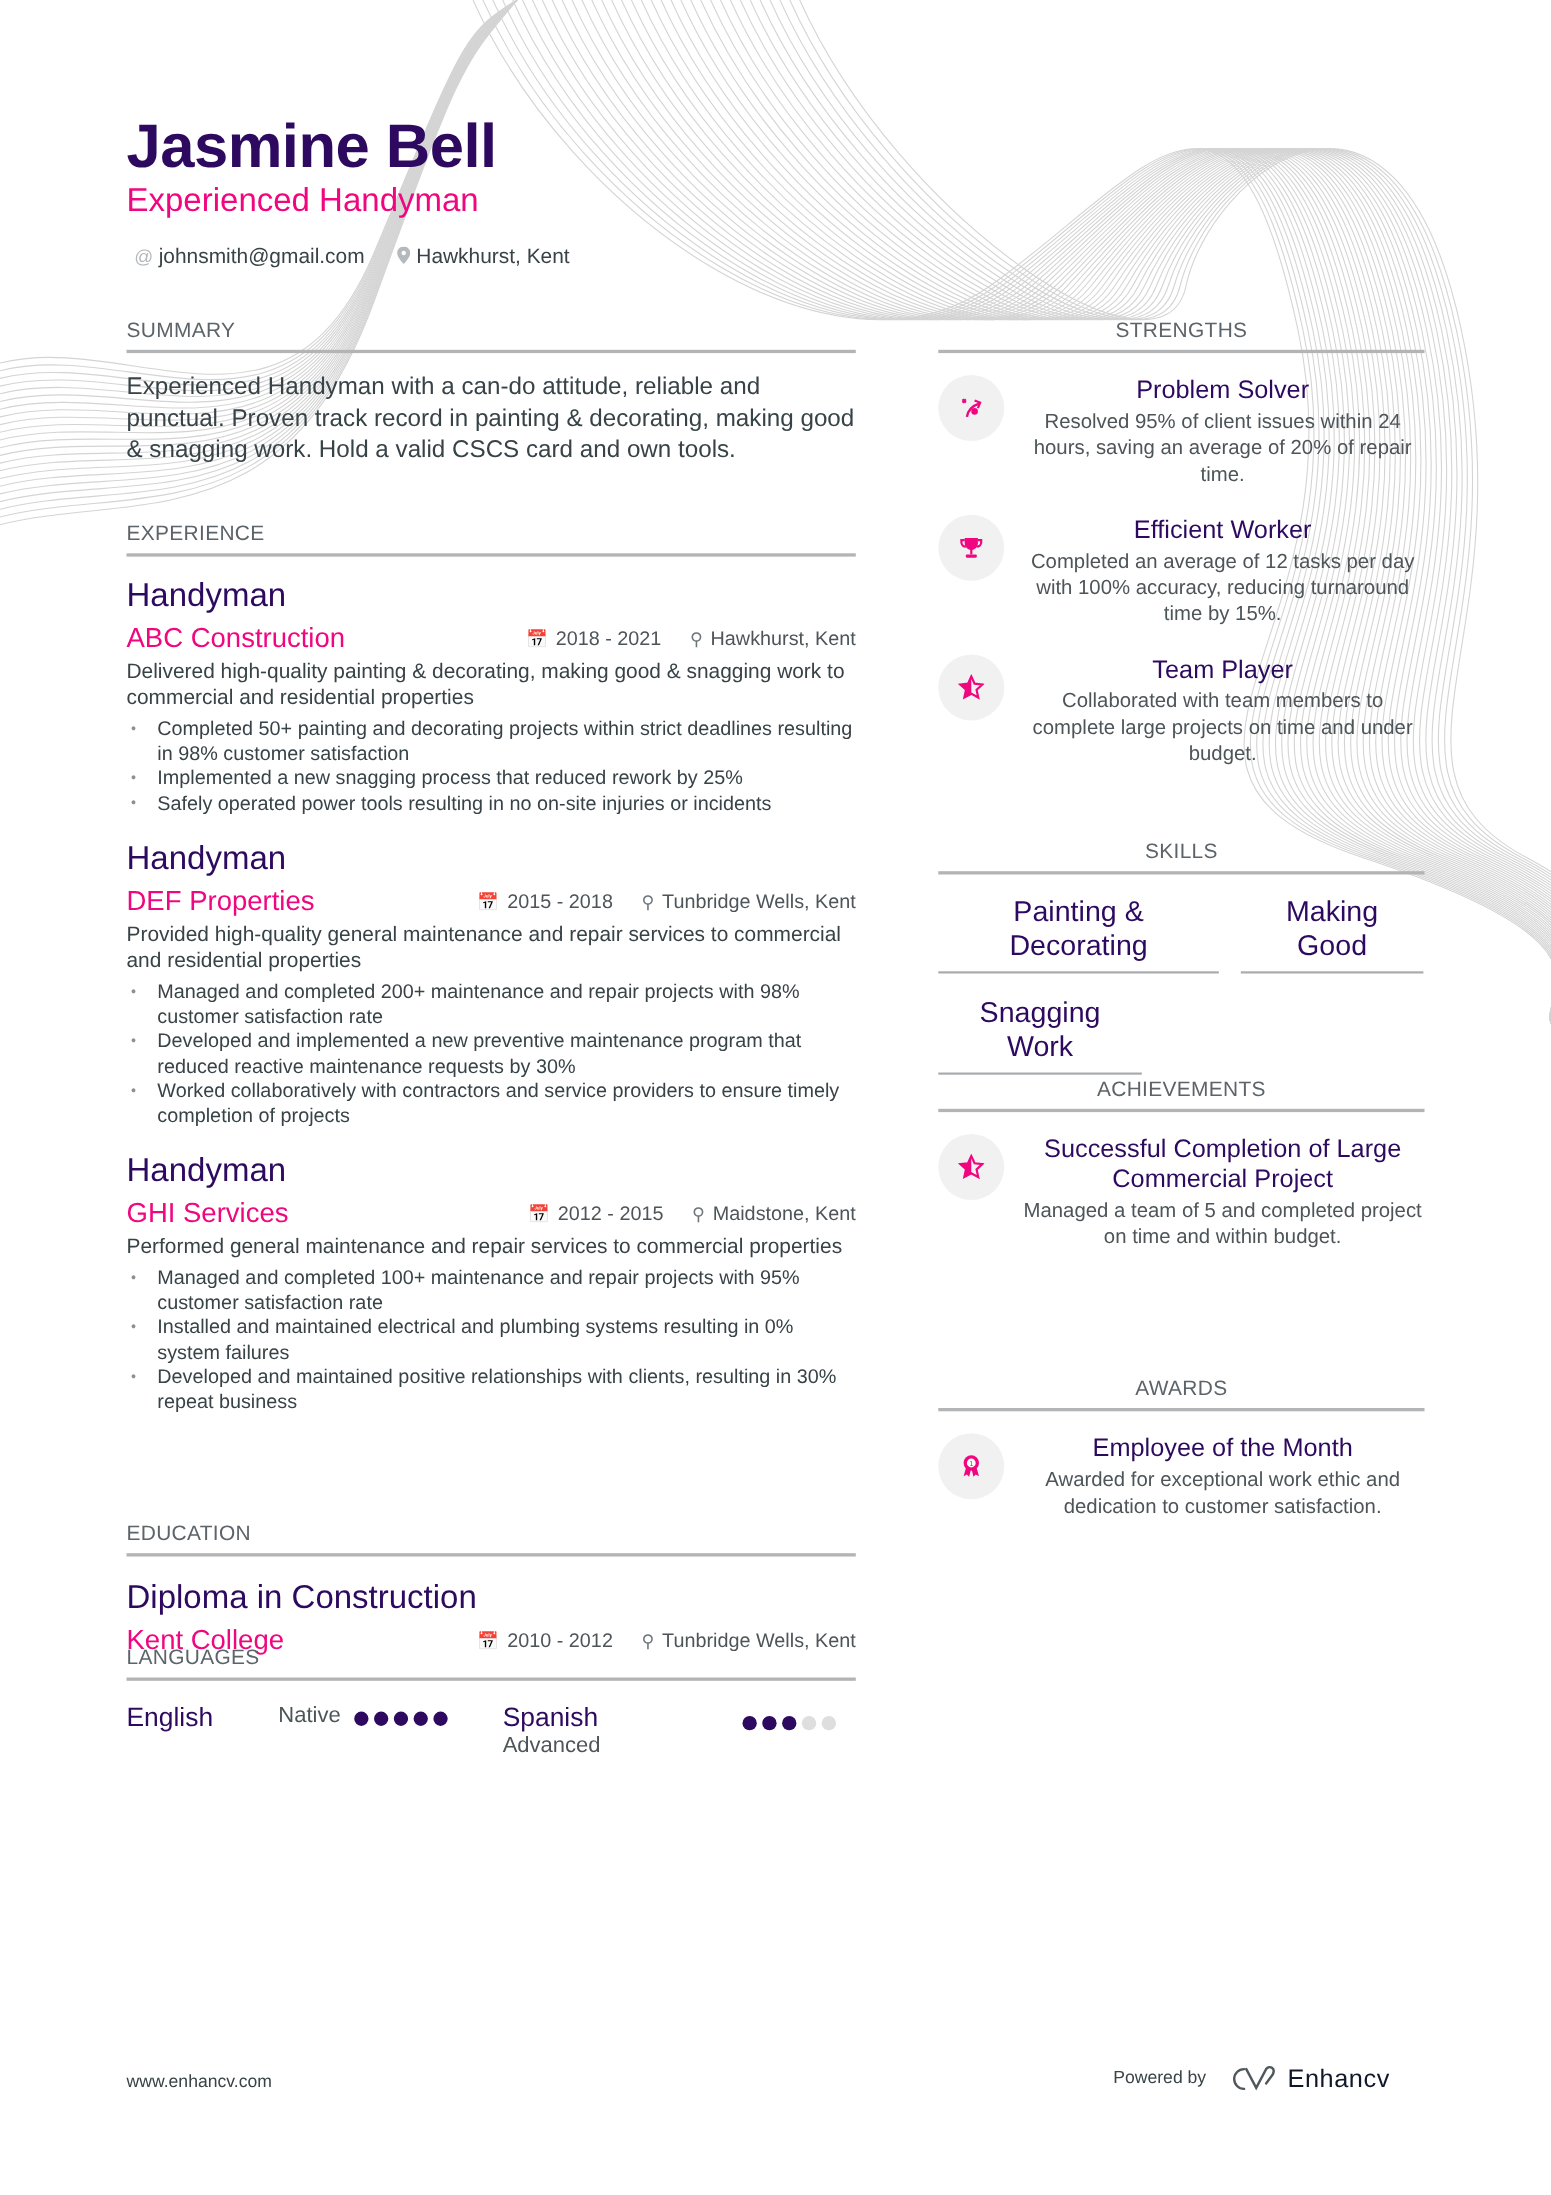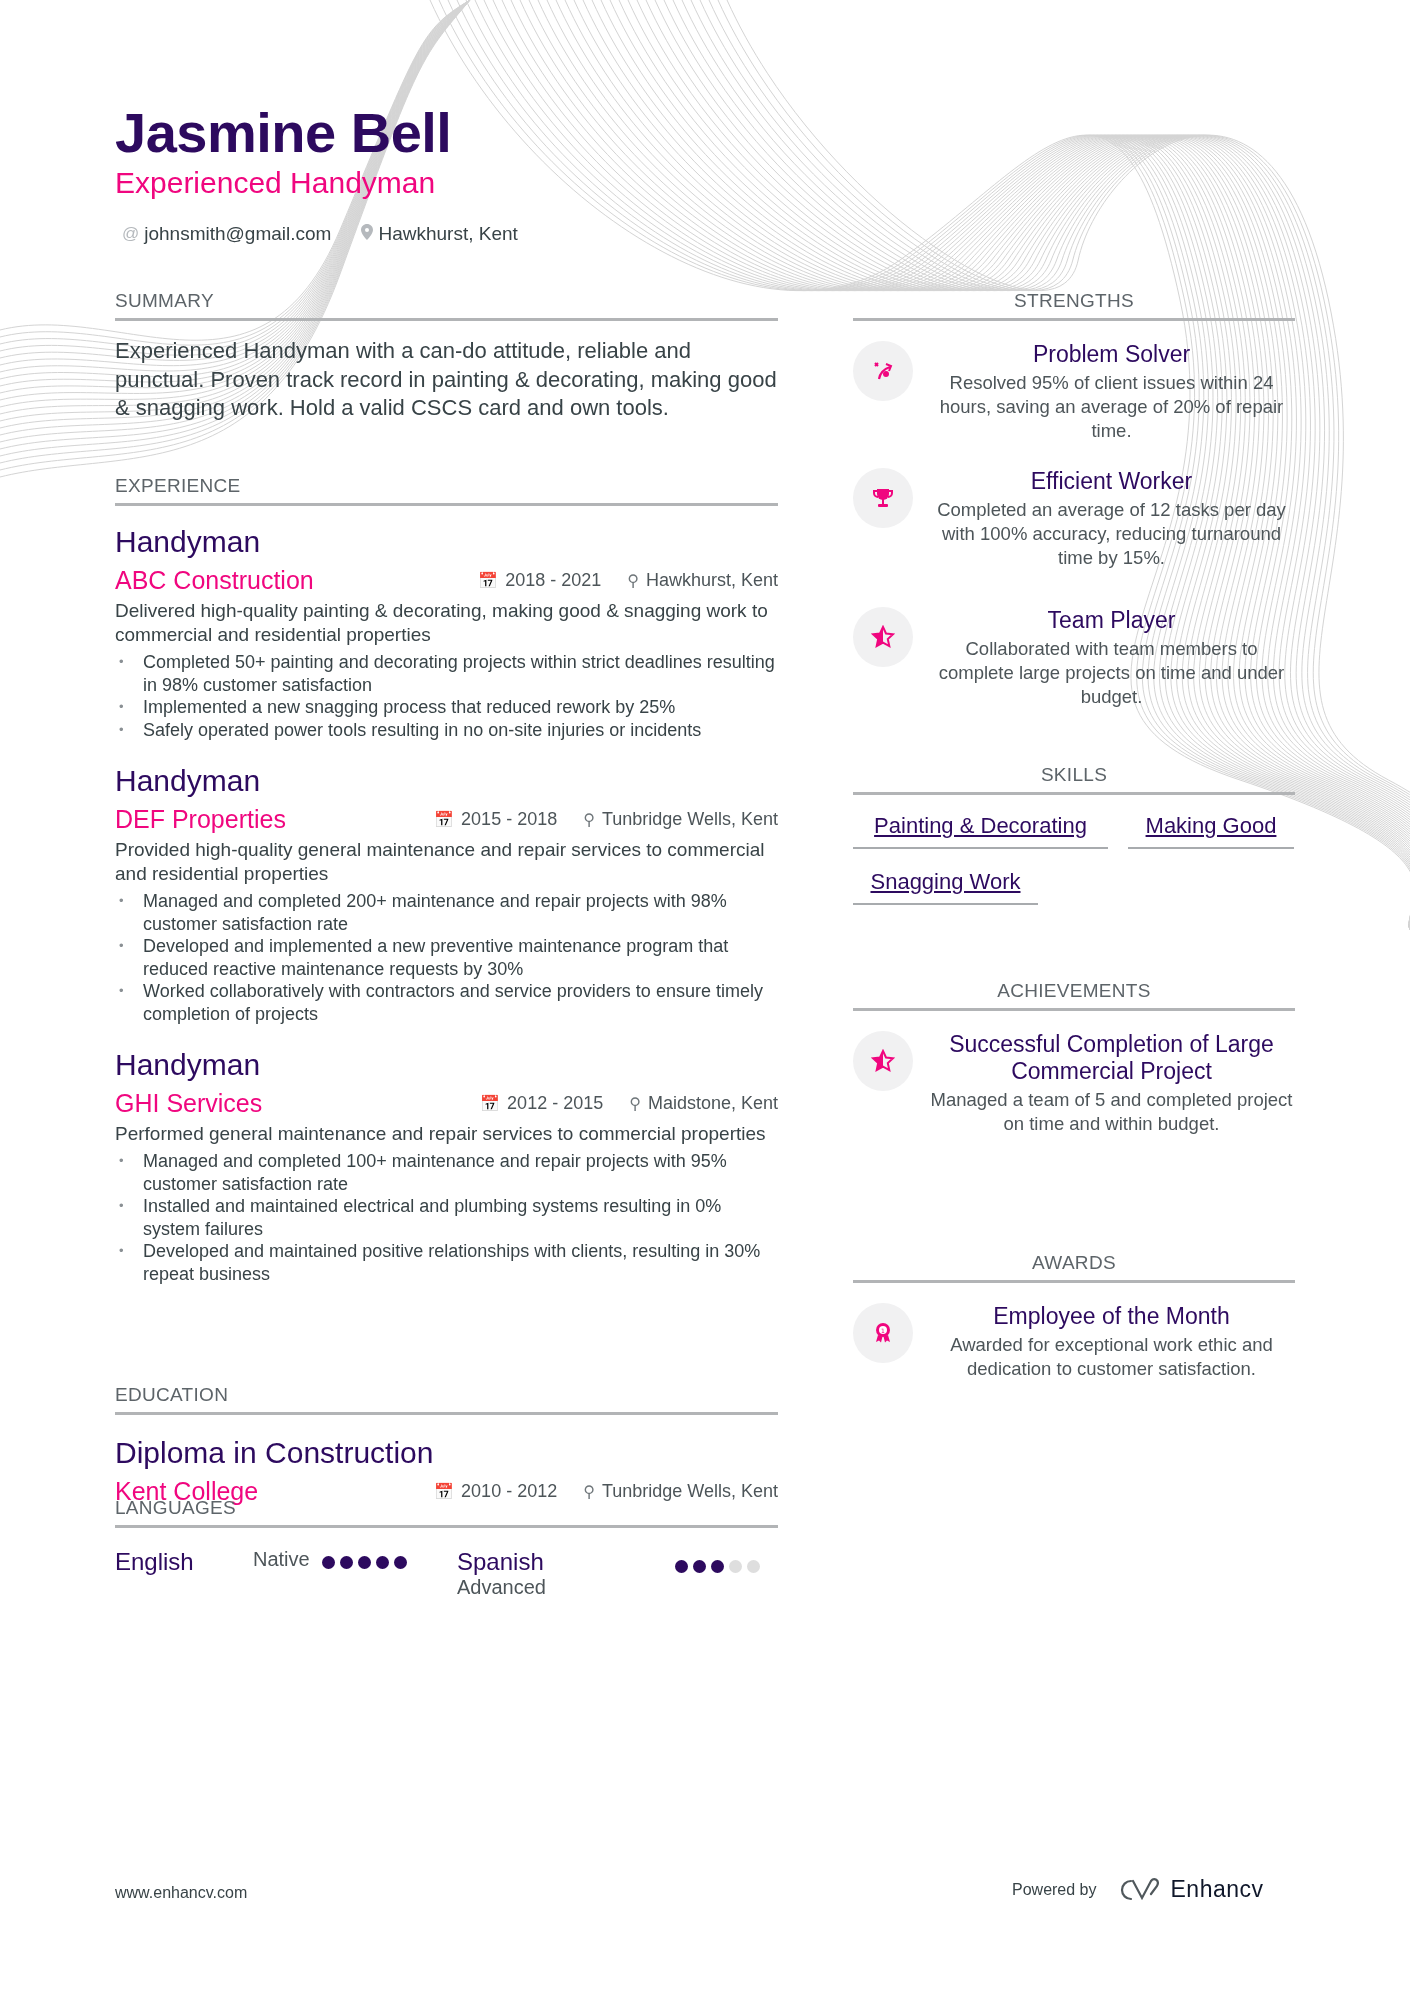--- a/index.html
+++ b/index.html
@@ -32,21 +32,21 @@
   .lang-level { font-size:20px; color:#4d5559; }
   .dots { display:flex; gap:5px; margin-top:8px; }
   .dot { width:13px; height:13px; border-radius:50%; background:#2d0a5f; }
   .dot.off { background:#dedede; }
   .item { display:flex; margin-top:20px; }
   .circle { width:60px; height:60px; border-radius:50%; background:#f1f1f2; flex:none;
             display:flex; align-items:center; justify-content:center; margin-right:15px; }
   .item-title { font-size:23px; color:#2d0a5f; line-height:27px; }
   .item-desc { font-size:18.5px; color:#4d5559; line-height:24px; margin-top:3px; }
   .skills { display:flex; flex-wrap:wrap; gap:16px 20px; margin-top:14px; }
-  .skill { font-size:22px; color:#2d0a5f; padding:4px 14px 8px 14px; border-bottom:2px solid #a8abae;text-decoration:underline; }
+  .skill { font-size:26px; color:#2d0a5f; padding:4px 14px 8px 14px; border-bottom:2px solid #a8abae; }
   .footer-l { left:115px; top:1884px; font-size:16px; color:#384347; }
   .footer-r { left:1012px; top:1876px; display:flex; align-items:center; gap:18px; font-size:16px; color:#384347; }
   .brand { display:flex; align-items:center; gap:8px; font-size:23px; color:#0f172a; letter-spacing:0.5px; }
 </style>
 </head>
 <body>
 
 <svg class="bg" viewBox="0 0 1410 1995" xmlns="http://www.w3.org/2000/svg">
   <g fill="none" stroke="#d4d4d4" stroke-width="1" id="waves">
       <path d="M430 0 C 520 200, 760 360, 900 260 S 1120 20, 1180 300 S 1000 700, 1240 780 S 1400 900, 1410 930"></path>
@@ -252,21 +252,21 @@
           <path d="M6 5H3v2a4 4 0 0 0 4 4M18 5h3v2a4 4 0 0 1-4 4" stroke="#f0067f" stroke-width="2" fill="none"></path>
           <rect x="11" y="13" width="2" height="5" fill="#f0067f"></rect>
           <rect x="7" y="18" width="10" height="3" rx="1" fill="#f0067f"></rect>
         </svg>
     </div>
     <div>
       <div class="item-title">Efficient Worker</div>
       <div class="item-desc">Completed an average of 12 tasks per day with 100% accuracy, reducing turnaround time by 15%.</div>
     </div>
   </div>
-  <div class="item" style="margin-top:37px;">
+  <div class="item" style="margin-top:25px;">
     <div class="circle">
       <svg width="24" height="24" viewBox="0 0 24 24">
           <path d="M12 2l3 6.5 7 .8-5.2 4.8 1.5 7L12 17.6 5.7 21l1.5-7L2 9.3l7-.8z" fill="none" stroke="#f0067f" stroke-width="2"></path>
           <path d="M12 2L9 8.5l-7 .8 5.2 4.8-1.5 7L12 17.6z" fill="#f0067f"></path>
         </svg>
     </div>
     <div>
       <div class="item-title">Team Player</div>
       <div class="item-desc">Collaborated with team members to complete large projects on time and under budget.</div>
     </div>

